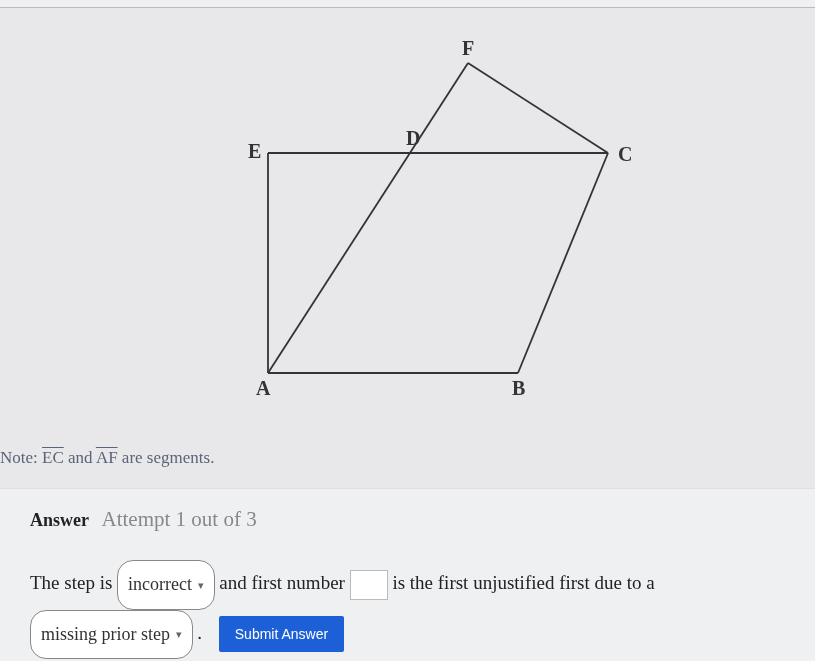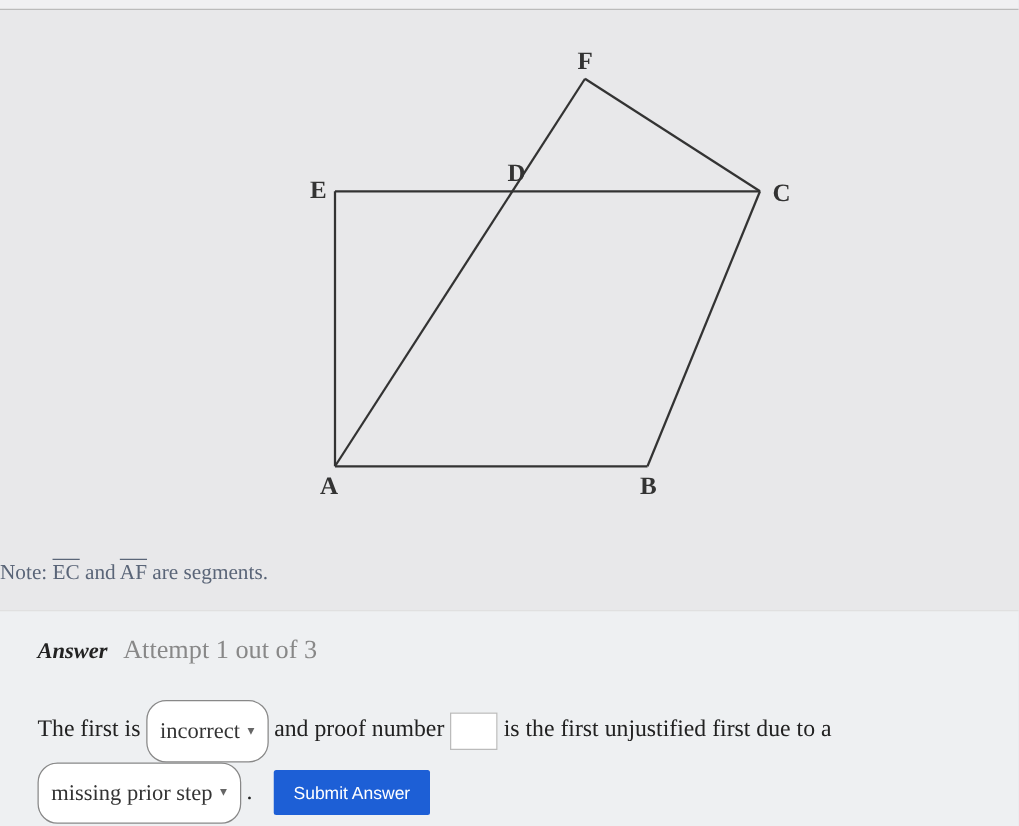--- a/index.html
+++ b/index.html
@@ -43,21 +43,20 @@
     padding: 18px 30px 24px 30px;
     border-top: 1px solid #e0e0e0;
   }
   .answer-header {
     font-size: 18px;
     margin-bottom: 28px;
   }
   .answer-header .label {
     font-weight: bold;
     color: #222;
-    font-style: italic;
   }
   .answer-header .attempt {
     color: #888;
     font-size: 21px;
     margin-left: 8px;
   }
   .proof-line {
     font-size: 19px;
     color: #222;
     line-height: 2.2;
@@ -142,26 +141,26 @@
 <div class="note">
   <span>Note: </span><span class="overline">EC</span><span> and </span><span class="overline">AF</span><span> are segments.</span>
 </div>
 
 <div class="answer-section">
   <div class="answer-header">
     <span class="label">Answer</span>
     <span class="attempt">Attempt 1 out of 3</span>
   </div>
   <div class="proof-line">
-    <span>The first is </span>
+    <span>The step is </span>
     <span class="dropdown">
       <span>incorrect</span>
       <span class="chev">▾</span>
     </span>
-    <span> and proof number </span>
+    <span> and first number </span>
     <span class="step-input"></span>
     <span> is the first unjustified first due to a</span>
     <br>
     <span class="dropdown">
       <span>missing prior step</span>
       <span class="chev">▾</span>
     </span>
     <span> .</span>
     <button class="submit-btn">Submit Answer</button>
   </div>

